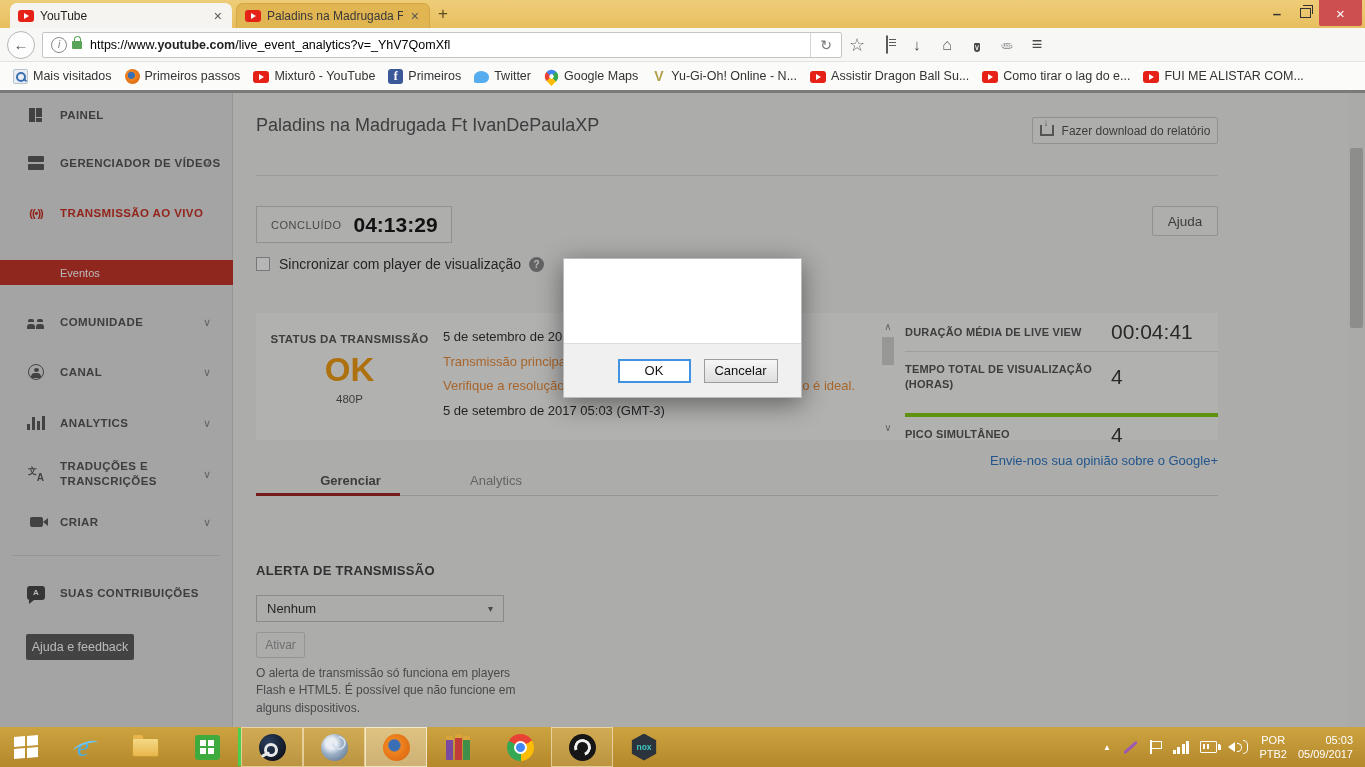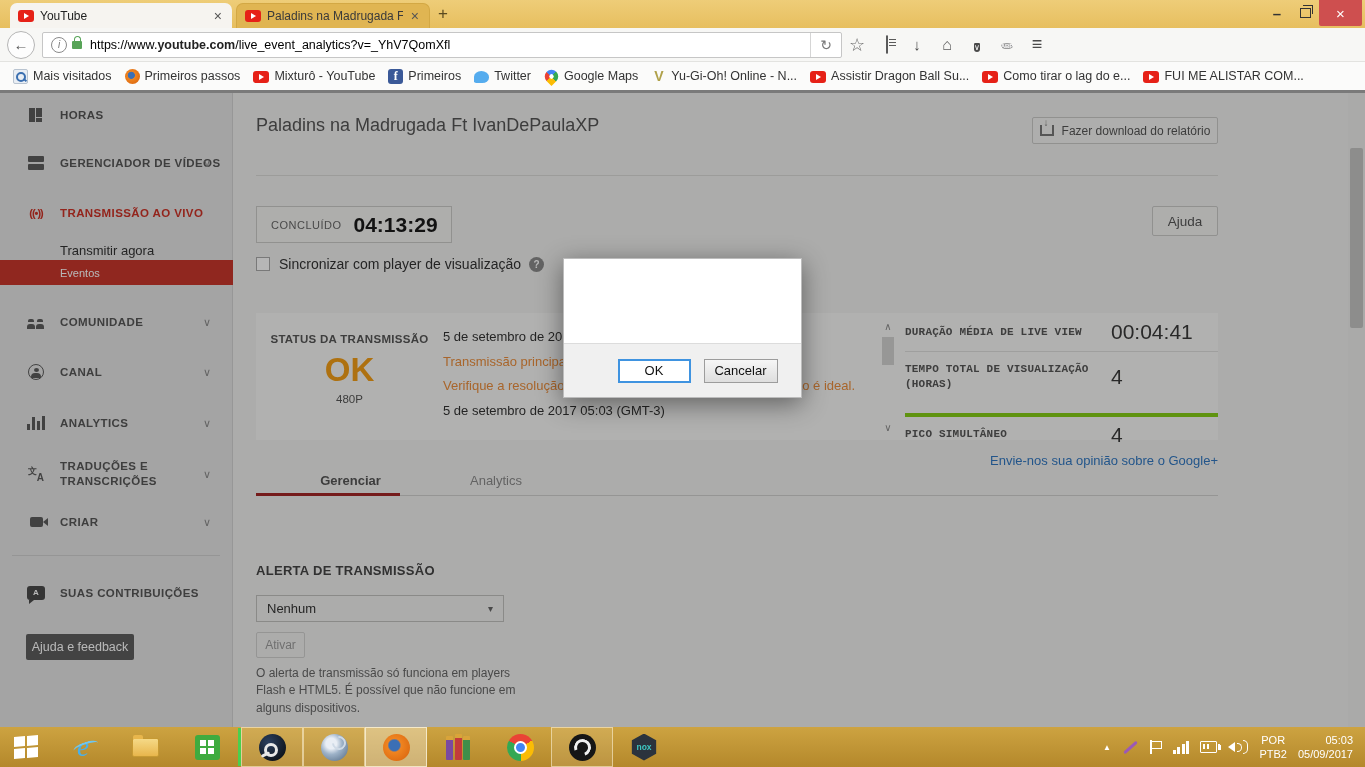--- a/index.html
+++ b/index.html
@@ -122,21 +122,21 @@
   .log-dark{color:#333;}
   .log-orange{color:#e98d3d;}
   .log-tail{position:absolute;left:539px;font-size:13px;color:#e98d3d;}
   .logscroll{position:absolute;left:624px;top:8px;width:16px;height:112px;}
   .logscroll .up,.logscroll .dn{position:absolute;left:0;width:16px;text-align:center;color:#8a8a8a;font-size:10px;}
   .logscroll .up{top:0;}
   .logscroll .dn{bottom:0;}
   .logscroll .thumb{position:absolute;left:2px;top:16px;width:12px;height:28px;background:#d2d2d0;}
   .st-col3{position:absolute;left:649px;top:0;width:313px;height:100%;}
   .statrow{position:absolute;left:0;width:100%;display:flex;align-items:center;box-sizing:border-box;}
-  .statrow .sl{width:198px;font-size:11px;font-weight:bold;color:#565656;letter-spacing:.2px;line-height:1.35;font-family:Liberation Mono, monospace;}
+  .statrow .sl{width:198px;font-size:11px;font-weight:bold;color:#565656;letter-spacing:.2px;line-height:1.35;}
   .statrow .sv{font-size:21px;color:#3a3a3a;margin-left:8px;}
   .srow1{top:0;height:38px;}
   .srow2{top:38px;height:50px;border-top:1px solid #dddddb;}
   .srow3{top:100px;height:39px;border-top:4px solid #84cc16;}
   .fblink{position:absolute;right:0;left:23px;top:360px;width:962px;text-align:right;font-size:13px;color:#3177c0;}
   .tabs{position:absolute;left:23px;top:380px;width:962px;height:22px;border-bottom:1px solid #cfcfcd;}
   .tab-g{position:absolute;left:47px;width:95px;text-align:center;font-size:13px;font-weight:bold;color:#555;}
   .tab-a{position:absolute;left:200px;width:80px;text-align:center;font-size:13px;color:#8a8a8a;}
   .tab-under{position:absolute;left:0;top:20px;width:144px;height:3px;background:#a32626;}
   .alert-h{position:absolute;left:23px;top:470px;font-size:13px;font-weight:bold;color:#444;letter-spacing:.3px;}
@@ -297,38 +297,35 @@
 
     <div class="sidebar">
       <div class="s-item" style="top:12px;height:20px;">
         <span class="s-ico">
             <span class="ic-dash">
               <i></i>
               <i></i>
               <i style="grid-row:2;height:4px;"></i>
             </span>
           </span>
-        <span class="s-label">HORAS</span>
+        <span class="s-label">PAINEL</span>
       </div>
       <div class="s-item" style="top:60px;height:20px;">
         <span class="s-ico">
             <span class="ic-vm">
               <i></i>
               <i></i>
             </span>
           </span>
         <span class="s-label">GERENCIADOR DE VÍDEOS</span>
         <span class="chev">∨</span>
       </div>
       <div class="s-item" style="top:110px;height:20px;">
         <span class="s-ico ic-live">((•))</span>
         <span class="s-label red">TRANSMISSÃO AO VIVO</span>
-      </div>
-      <div class="s-item" style="top:148px;height:18px;">
-        <span class="s-sub" style="margin-left:60px;">Transmitir agora</span>
       </div>
       <div class="sel-row">
         <span>Eventos</span>
       </div>
       <div class="s-item" style="top:219px;height:20px;">
         <span class="s-ico">
             <span class="ic-comm"></span>
           </span>
         <span class="s-label">COMUNIDADE</span>
         <span class="chev">∨</span>

